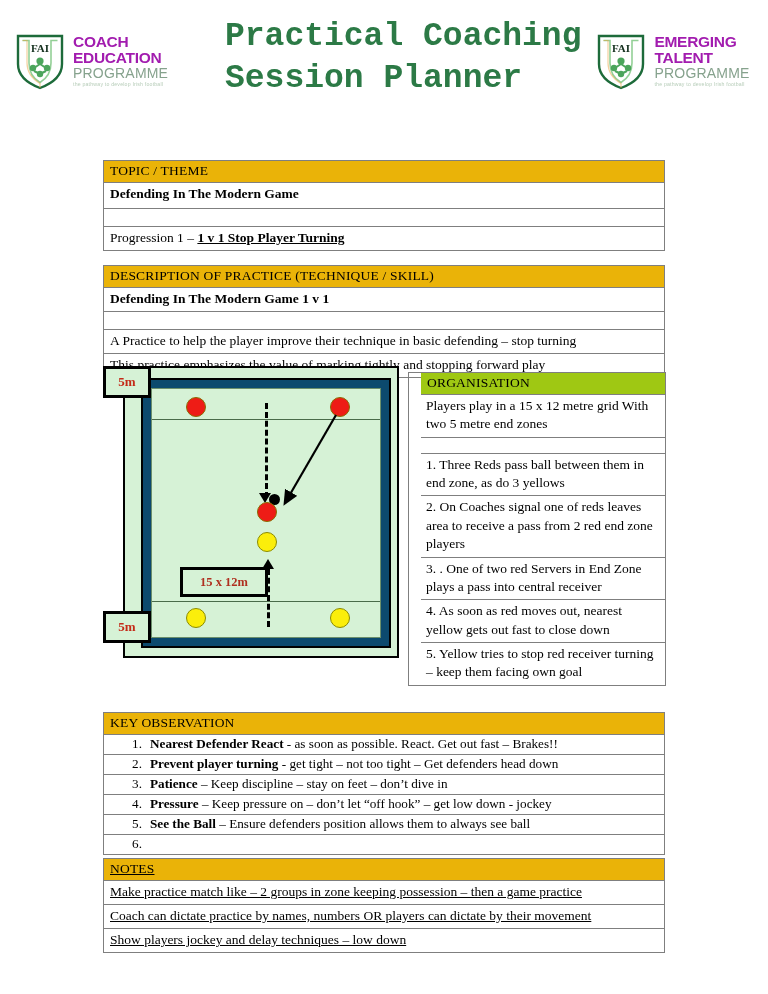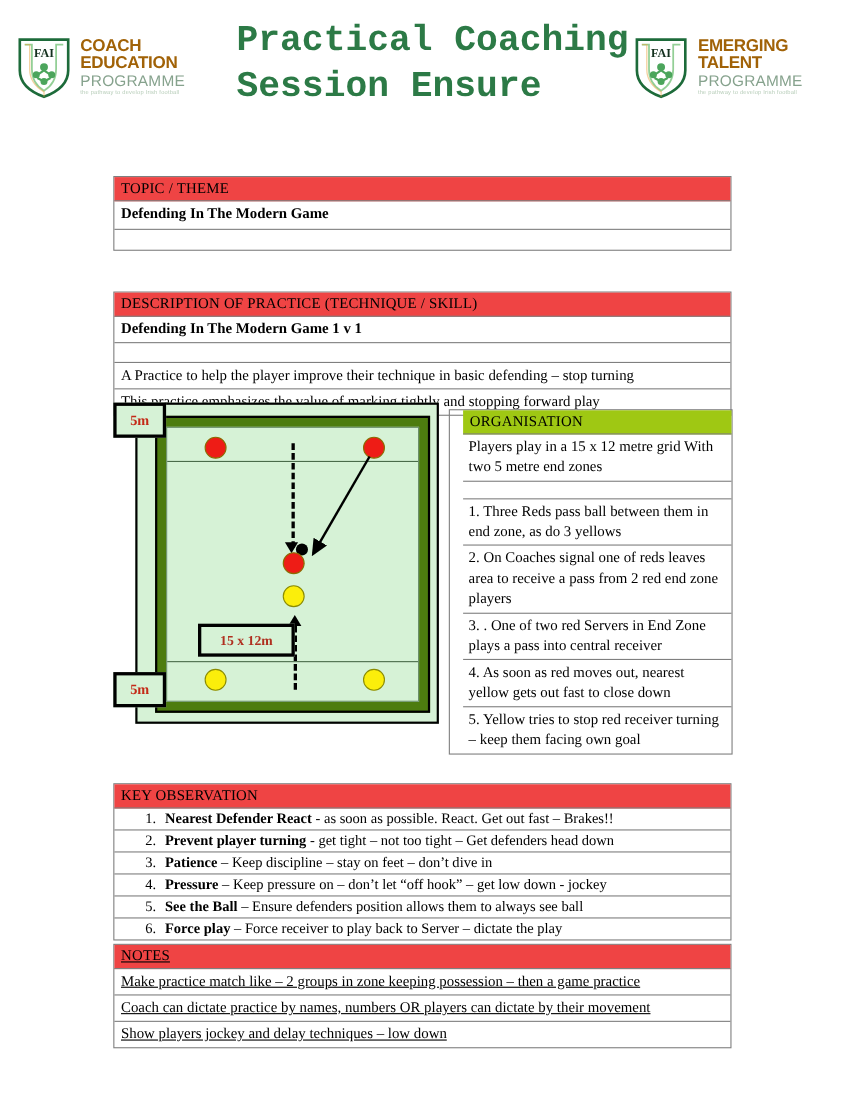--- a/index.html
+++ b/index.html
@@ -18,20 +18,21 @@
 
   
   .header {
     position: relative;
     height: 122px;
     display: flex;
     align-items: center;
     justify-content: space-between;
     padding: 0 14px;
     box-sizing: border-box;
+    gap: 10px;
   }
   .logo {
     display: flex;
     align-items: center;
     gap: 7px;
   }
   .crest {
     position: relative;
     width: 52px;
     height: 58px;
@@ -42,21 +43,21 @@
     display: flex;
     flex-direction: column;
     justify-content: center;
     line-height: 1.0;
   }
   .logo-l1, .logo-l2 {
     font-family: "Liberation Sans", sans-serif;
     font-weight: bold;
     font-size: 15.5px;
     letter-spacing: -0.3px;
-    color: #a16207;
+    color: #a21caf;
   }
   .logo-l3 {
     font-family: "Liberation Sans", sans-serif;
     font-size: 14px;
     letter-spacing: 0.2px;
     color: #86a28d;
     margin-top: 1px;
   }
   .logo-l4 {
     font-family: "Liberation Sans", sans-serif;
@@ -82,21 +83,21 @@
 
   
   .block {
     margin: 0 auto;
     width: 562px;
     border: 1px solid #7f7f7f;
     border-collapse: collapse;
     box-sizing: border-box;
   }
   .bar {
-    background: #ef4444;
+    background: #eab308;
     border-bottom: 1px solid #7f7f7f;
     font-size: 13.5px;
     padding: 2px 6px 3px 6px;
     letter-spacing: 0.2px;
   }
   .row {
     border-bottom: 1px solid #7f7f7f;
     font-size: 13.5px;
     padding: 3px 6px 4px 6px;
     min-height: 18px;
@@ -149,21 +150,21 @@
     background: #d6f2d6;
     border: 2px solid #000;
     box-sizing: border-box;
   }
   .field-inner {
     position: absolute;
     left: 16px;
     top: 10px;
     width: 250px;
     height: 270px;
-    background: #4d7c0f;
+    background: #0c4a6e;
     border: 2px solid #000;
     box-sizing: border-box;
     padding-left: 20px;
   }
   .pitch {
     position: absolute;
     left: 8px;
     top: 8px;
     width: 230px;
     height: 250px;
@@ -303,21 +304,21 @@
     <div class="logo-text">
       <div class="logo-l1">COACH</div>
       <div class="logo-l2">EDUCATION</div>
       <div class="logo-l3">PROGRAMME</div>
       <div class="logo-l4">the pathway to develop Irish football</div>
     </div>
   </div>
 
   <div class="page-title">
     <div>Practical Coaching</div>
-    <div>Session Ensure</div>
+    <div>Session Planner</div>
   </div>
 
   <div class="logo logo-right">
     <div class="crest">
       <svg viewBox="0 0 52 58" width="52" height="58">
         <path d="M4 4 H48 V32 C48 46 34 53 26 56 C18 53 4 46 4 32 Z" fill="#ffffff" stroke="#1d6b3a" stroke-width="2.4"></path>
         <path d="M8.5 8.5 H15 V31 C15 42 21 47.5 26 50.5 C31 47.5 37 42 37 31 V8.5 H43.5" fill="none" stroke="#6fbf73" stroke-width="1.6" opacity="0.75"></path>
         <path d="M8.5 8.5 H13 V31 C13 42 20 48 26 51.5 L26 56" fill="none" stroke="#e8a33d" stroke-width="1.2" opacity="0.5"></path>
         <text x="26" y="20" text-anchor="middle" font-family="Liberation Serif, serif" font-size="11" font-weight="bold" fill="#14301e">FAI</text>
         <g fill="#3d9e4f" opacity="0.92">
@@ -335,20 +336,21 @@
       <div class="logo-l3">PROGRAMME</div>
       <div class="logo-l4">the pathway to develop Irish football</div>
     </div>
   </div>
 </div>
 
 <div class="block sec-topic">
   <div class="bar">TOPIC / THEME</div>
   <div class="row b tall">Defending In The Modern Game</div>
   <div class="row empty"></div>
+  <div class="row"><span>Progression 1 – </span><u class="ul">1 v 1 Stop Player Turning</u></div>
 </div>
 
 <div class="block sec-desc">
   <div class="bar">DESCRIPTION OF PRACTICE (TECHNIQUE / SKILL)</div>
   <div class="row b">Defending In The Modern Game 1 v 1</div>
   <div class="row empty"></div>
   <div class="row">A Practice to help the player improve their technique in basic defending – stop turning</div>
   <div class="row">This practice emphasizes the value of marking tightly and stopping forward play</div>
 </div>
 
@@ -428,21 +430,20 @@
     <li class="ko-item">
       <span class="ko-num">4.</span>
       <span><span class="ko-lead">Pressure</span><span> – Keep pressure on – don’t let “off hook” – get low down - jockey</span></span>
     </li>
     <li class="ko-item">
       <span class="ko-num">5.</span>
       <span><span class="ko-lead"> See the Ball</span><span> – Ensure defenders position allows them to always see ball</span></span>
     </li>
     <li class="ko-item">
       <span class="ko-num">6.</span>
-      <span><span class="ko-lead">Force play</span><span> – Force receiver to play back to Server – dictate the play</span></span>
     </li>
   </ul>
 </div>
 
 <div class="block sec-notes">
   <div class="bar">NOTES</div>
   <div class="row">Make practice match like – 2 groups in zone keeping possession – then a game practice</div>
   <div class="row">Coach can dictate practice by names, numbers OR players can dictate by their movement</div>
   <div class="row">Show players jockey and delay techniques – low down</div>
 </div>

